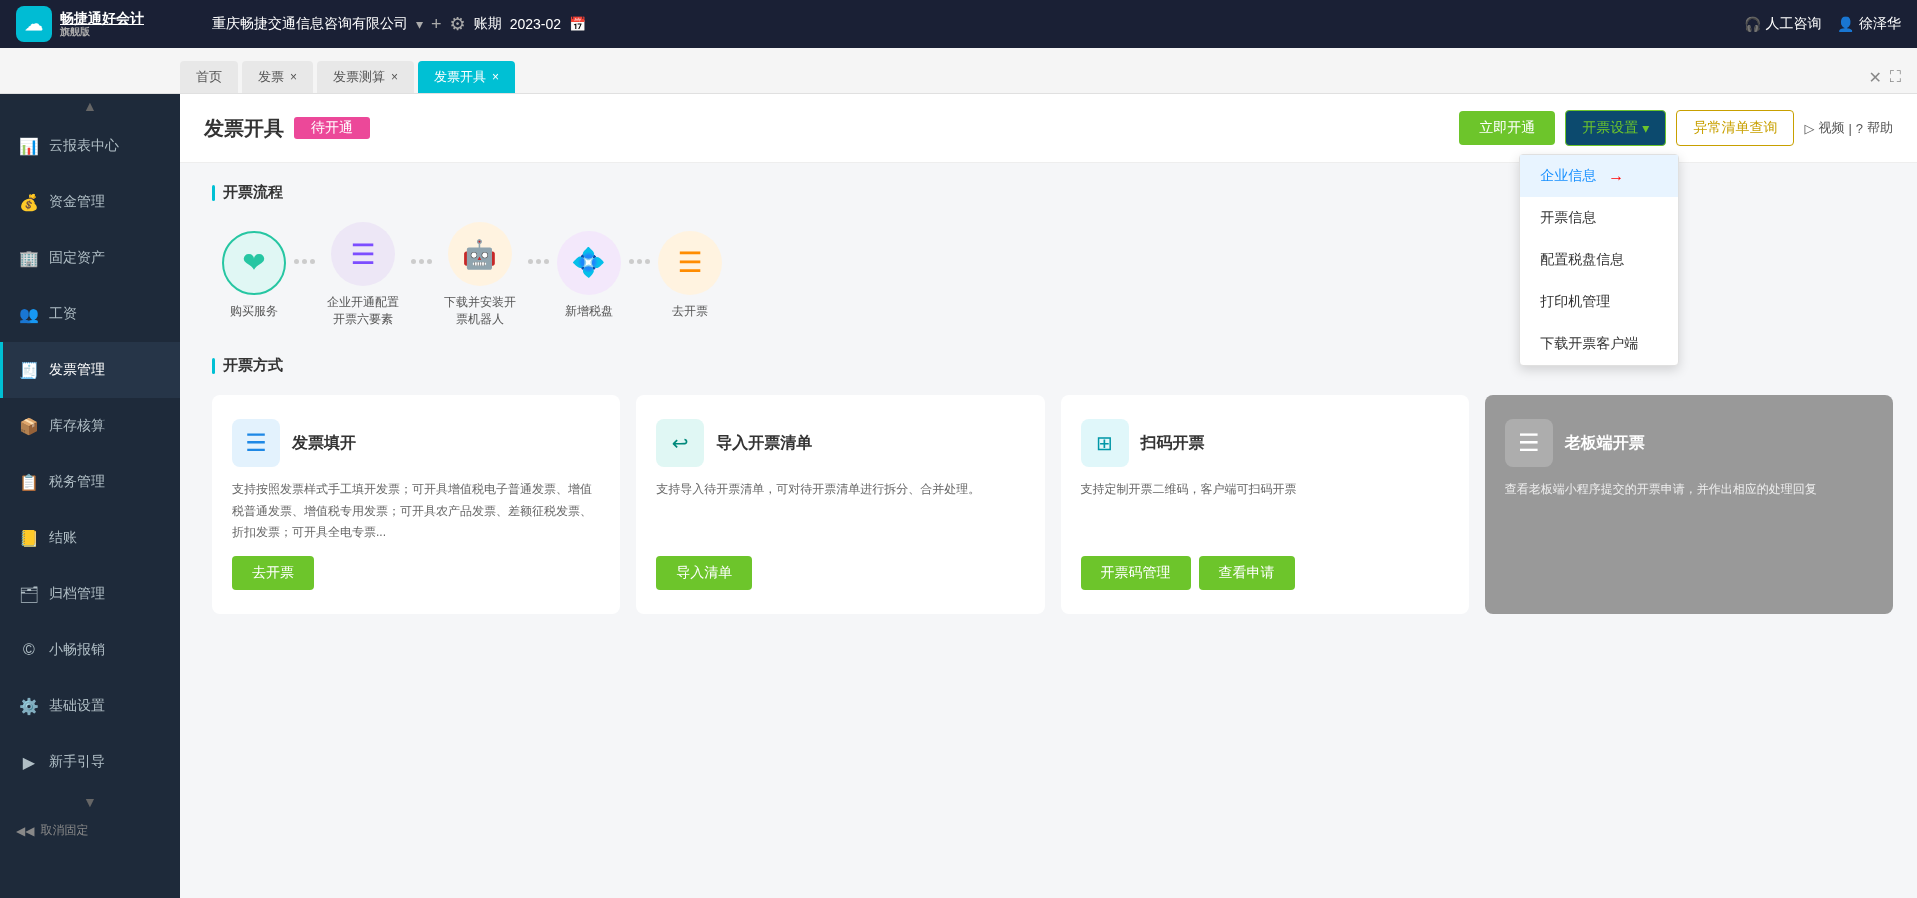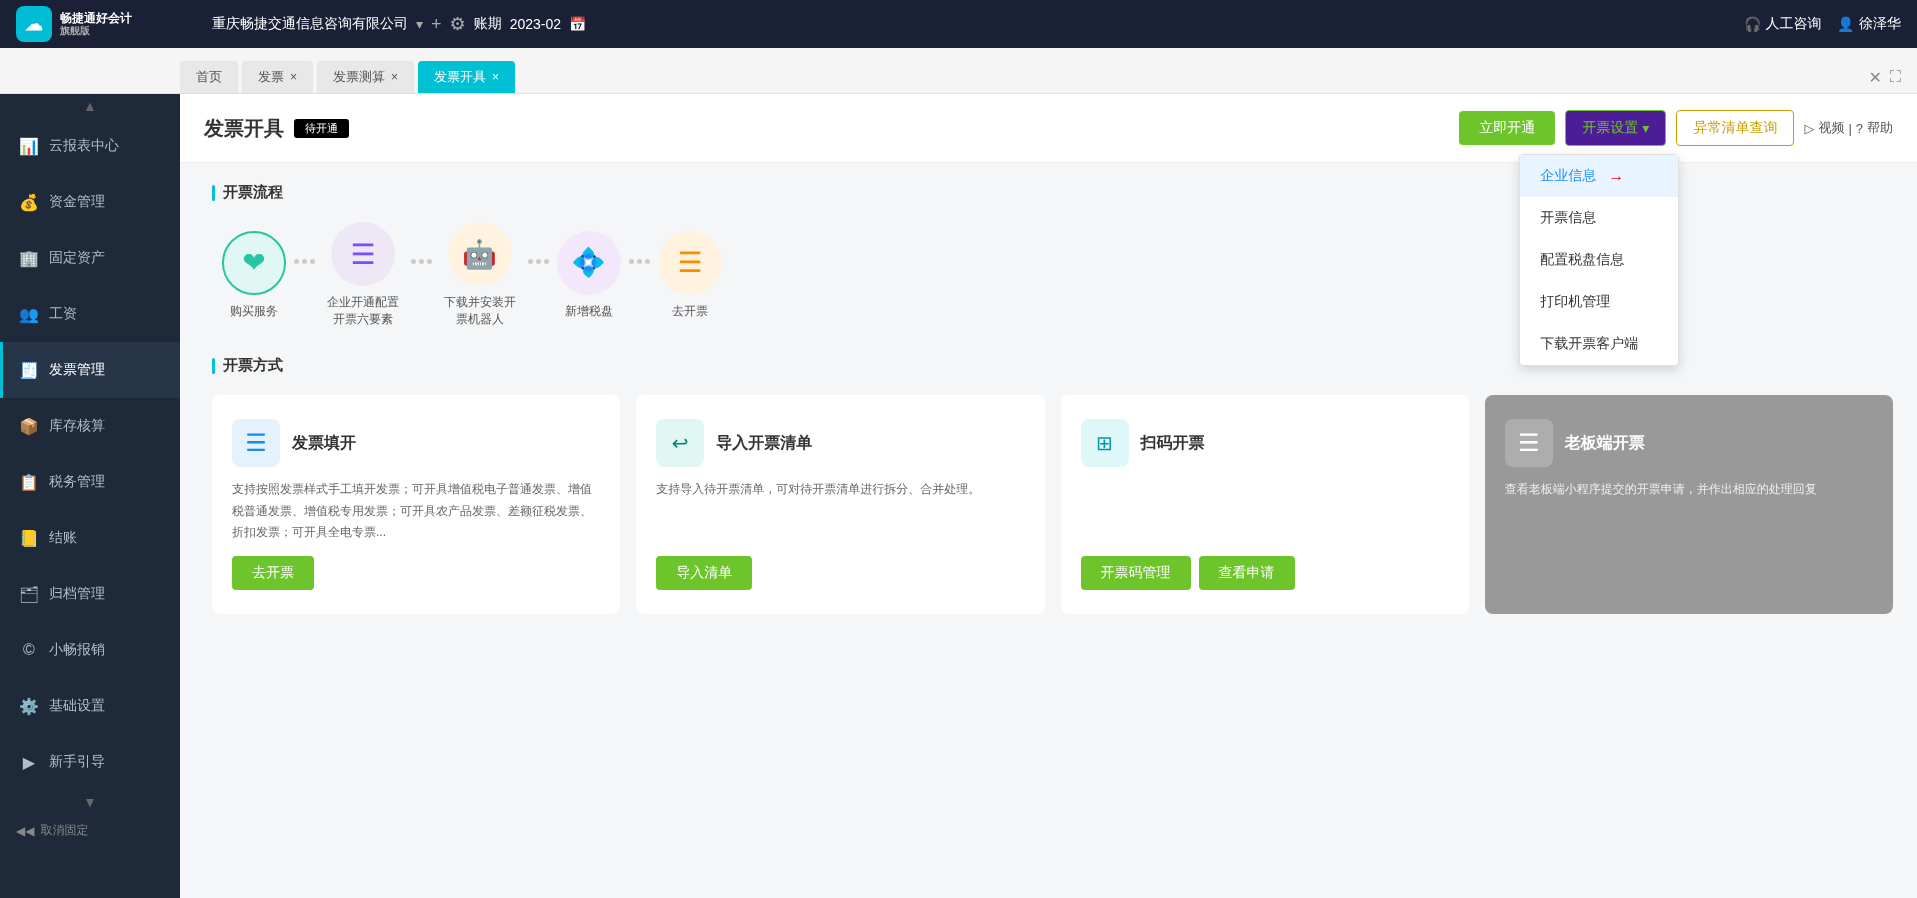--- a/index.html
+++ b/index.html
@@ -26,21 +26,21 @@
       font-weight: bold;
     }
     .logo-icon {
       width: 36px; height: 36px;
       background: #00bcd4;
       border-radius: 8px;
       display: flex; align-items: center; justify-content: center;
       color: white; font-size: 18px;
     }
     .logo-text { display: flex; flex-direction: column; line-height: 1.2; }
-    .logo-title { font-size: 12px; color: #fff; }
+    .logo-title { font-size: 14px; color: #fff; text-decoration: underline; }
     .logo-subtitle { font-size: 10px; color: #aaa; }
     .top-bar-center {
       flex: 1;
       display: flex;
       align-items: center;
       gap: 8px;
       color: #fff;
     }
     .company-name { font-size: 14px; color: #fff; }
     .top-bar-right {
@@ -150,38 +150,38 @@
       background: #fff;
       padding: 16px 24px;
       display: flex;
       align-items: center;
       justify-content: space-between;
       border-bottom: 1px solid #eee;
     }
     .page-title-area { display: flex; align-items: center; gap: 10px; }
     .page-title { font-size: 20px; font-weight: bold; color: #333; }
     .status-badge {
-      background: #000000;
+      background: #ec4899;
       color: white;
-      font-size: 11px;
-      padding: 2px 11px;
+      font-size: 14px;
+      padding: 2px 17px;
       border-radius: 3px;
     }
     .page-actions { display: flex; align-items: center; gap: 10px; position: relative; }
     .btn-green {
       background: #6dc52b;
       color: white;
       border: none;
       padding: 8px 20px;
       border-radius: 4px;
       cursor: pointer;
       font-size: 14px;
     }
     .btn-outline-green {
-      background: #4c1d95;
+      background: #0c4a6e;
       color: #6dc52b;
       border: 1px solid #6dc52b;
       padding: 8px 16px;
       border-radius: 4px;
       cursor: pointer;
       font-size: 14px;
       display: flex;
       align-items: center;
       gap: 4px;
     }
@@ -592,20 +592,21 @@
           </div>
           <div class="method-desc">支持导入待开票清单，可对待开票清单进行拆分、合并处理。</div>
           <button class="btn-green-sm">导入清单</button>
         </div>
 
         <div class="method-card">
           <div class="method-card-header">
             <div class="method-icon cyan" style="font-size:20px;">⊞</div>
             <span class="method-title">扫码开票</span>
           </div>
+          <div class="method-desc">支持定制开票二维码，客户端可扫码开票</div>
           <div style="display:flex;gap:8px;margin-top:auto;">
             <button class="btn-green-sm">开票码管理</button>
             <button class="btn-green-sm">查看申请</button>
           </div>
         </div>
 
         <div class="method-card gray-card">
           <div class="method-card-header">
             <div style="width:48px;height:48px;border-radius:8px;background:rgba(255,255,255,0.2);display:flex;align-items:center;justify-content:center;font-size:24px;">☰</div>
             <span class="method-title">老板端开票</span>

